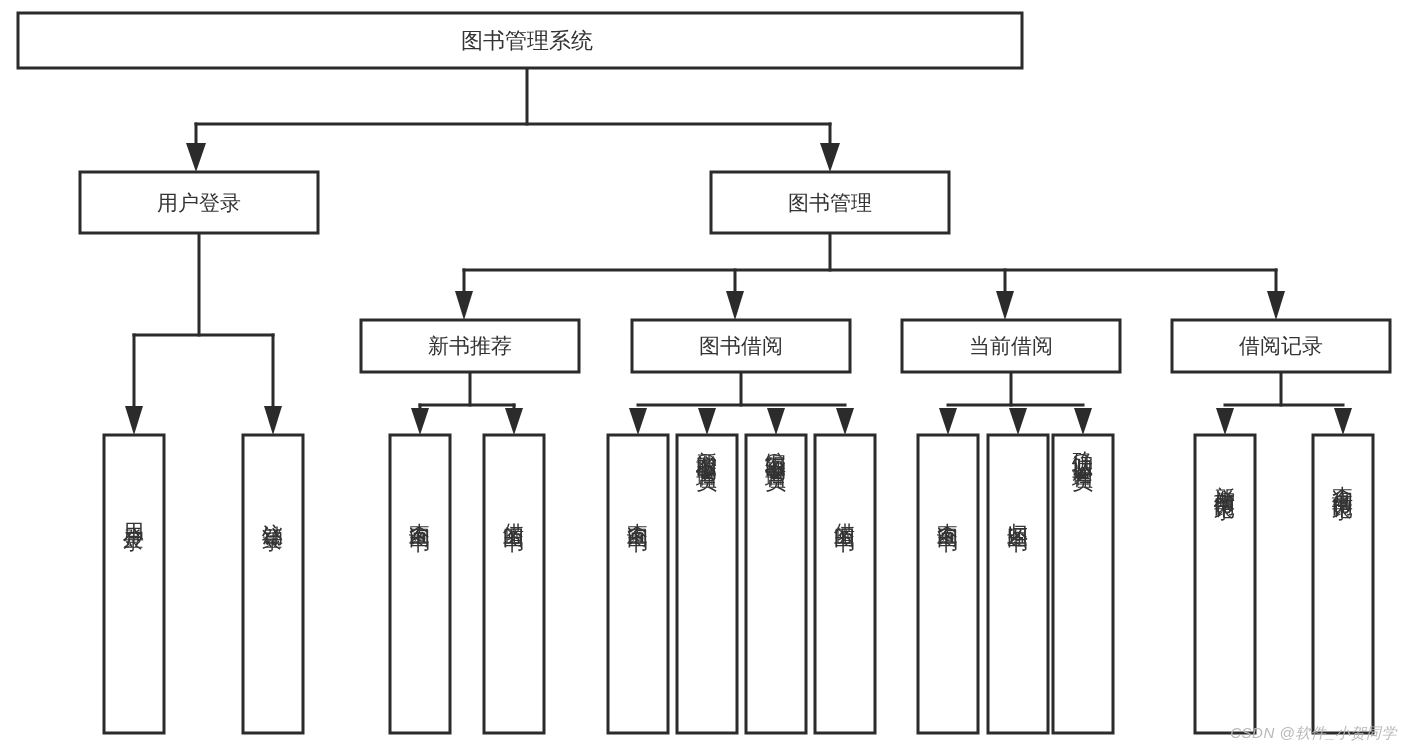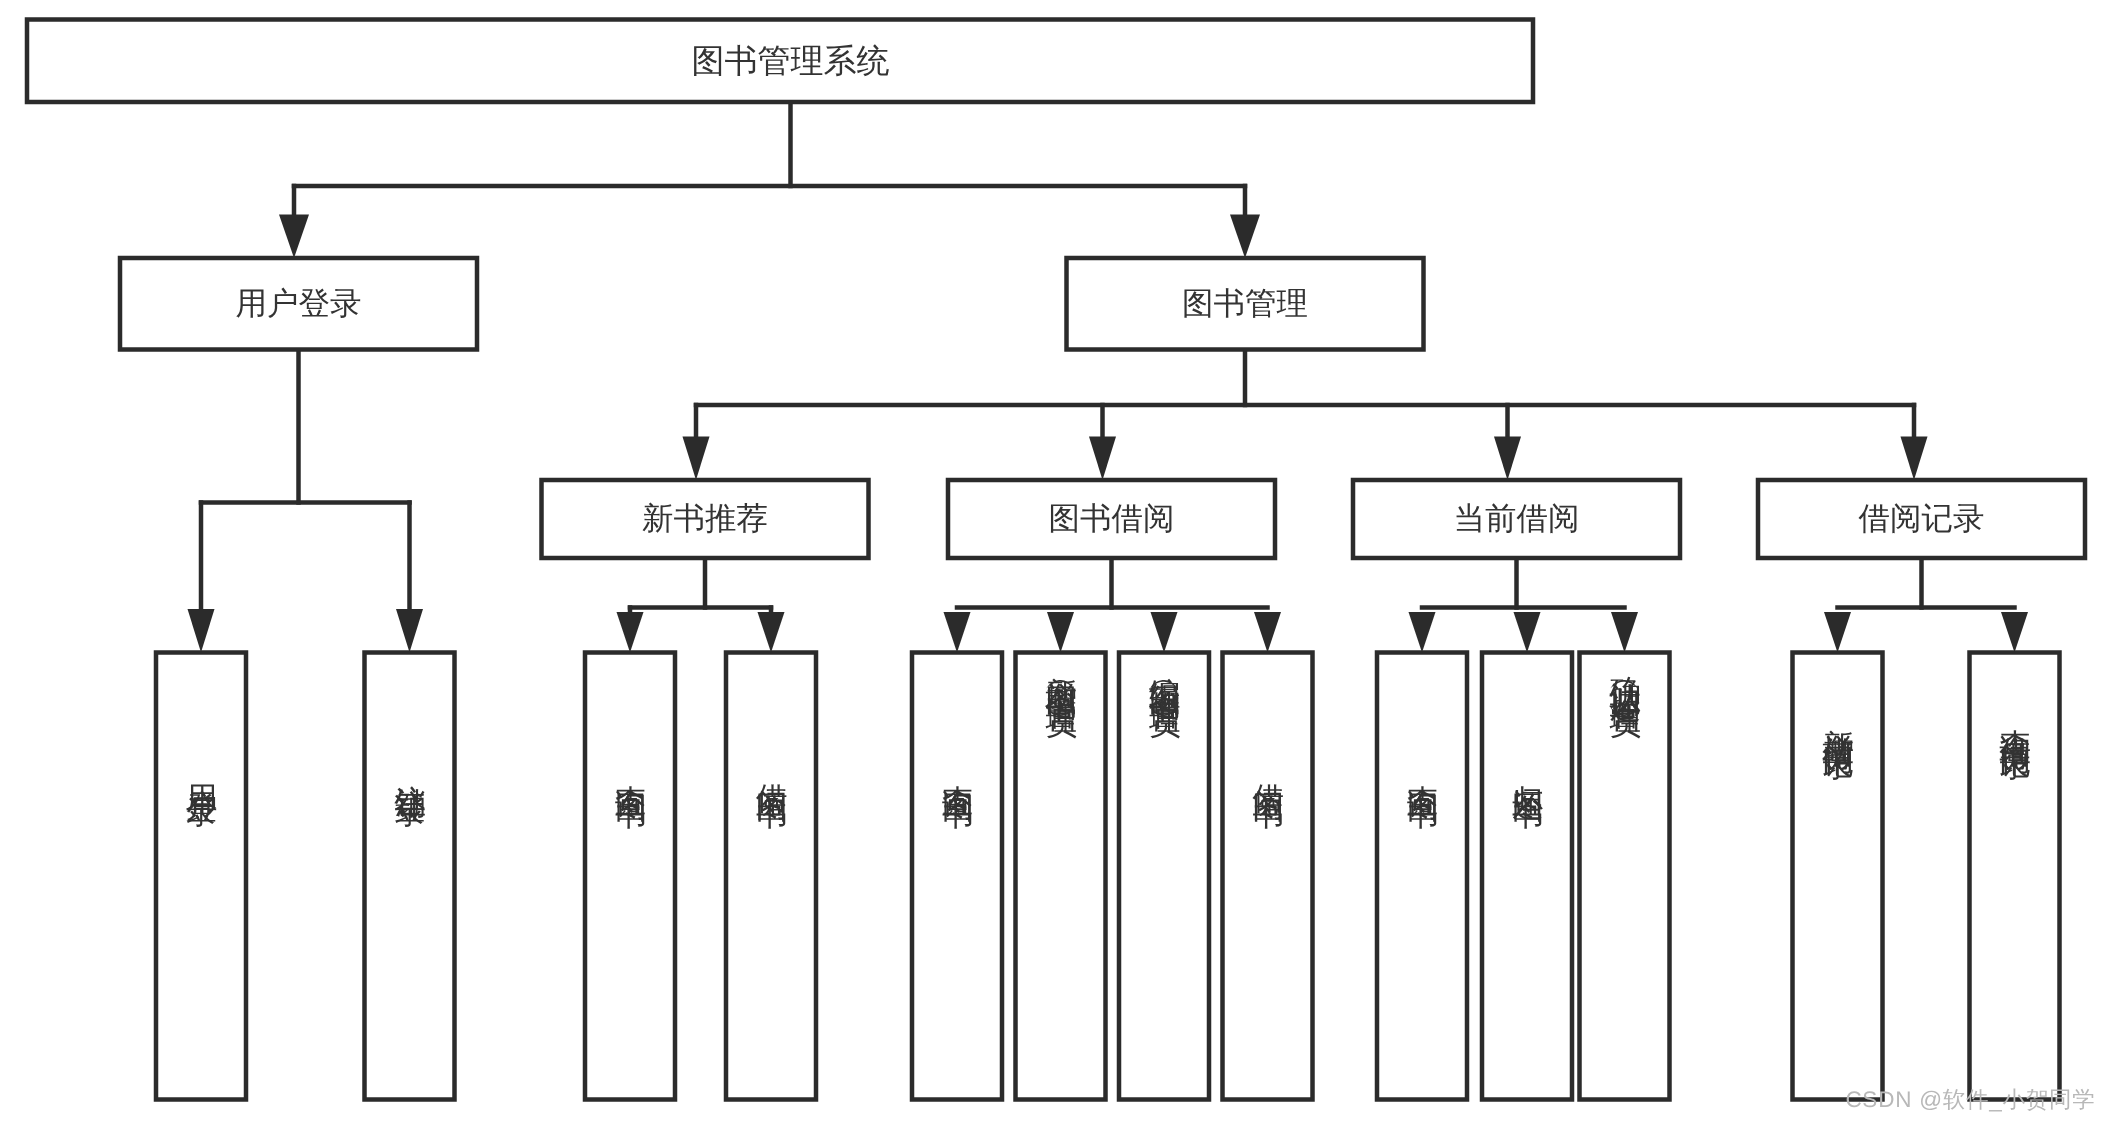--- a/index.html
+++ b/index.html
@@ -22,20 +22,21 @@
     font-family:"Liberation Sans","DejaVu Sans",sans-serif;
     fill:#333333;font-size:21px;text-anchor:middle;
     writing-mode:tb;glyph-orientation-vertical:0;
     letter-spacing:3px;
   }
   .watermark{
     position:absolute;right:8px;bottom:4px;
     font-family:"Liberation Sans","DejaVu Sans",sans-serif;
     font-size:15px;color:#b8b8b8;white-space:nowrap;
     letter-spacing:0.5px;
+    font-style:italic;
   }
 </style>
 </head>
 <body>
 
 <svg id="diagram" viewBox="0 0 1405 747">
 
   <g>
 
     <path class="conn" d="M 527 68 L 527 124"></path>

